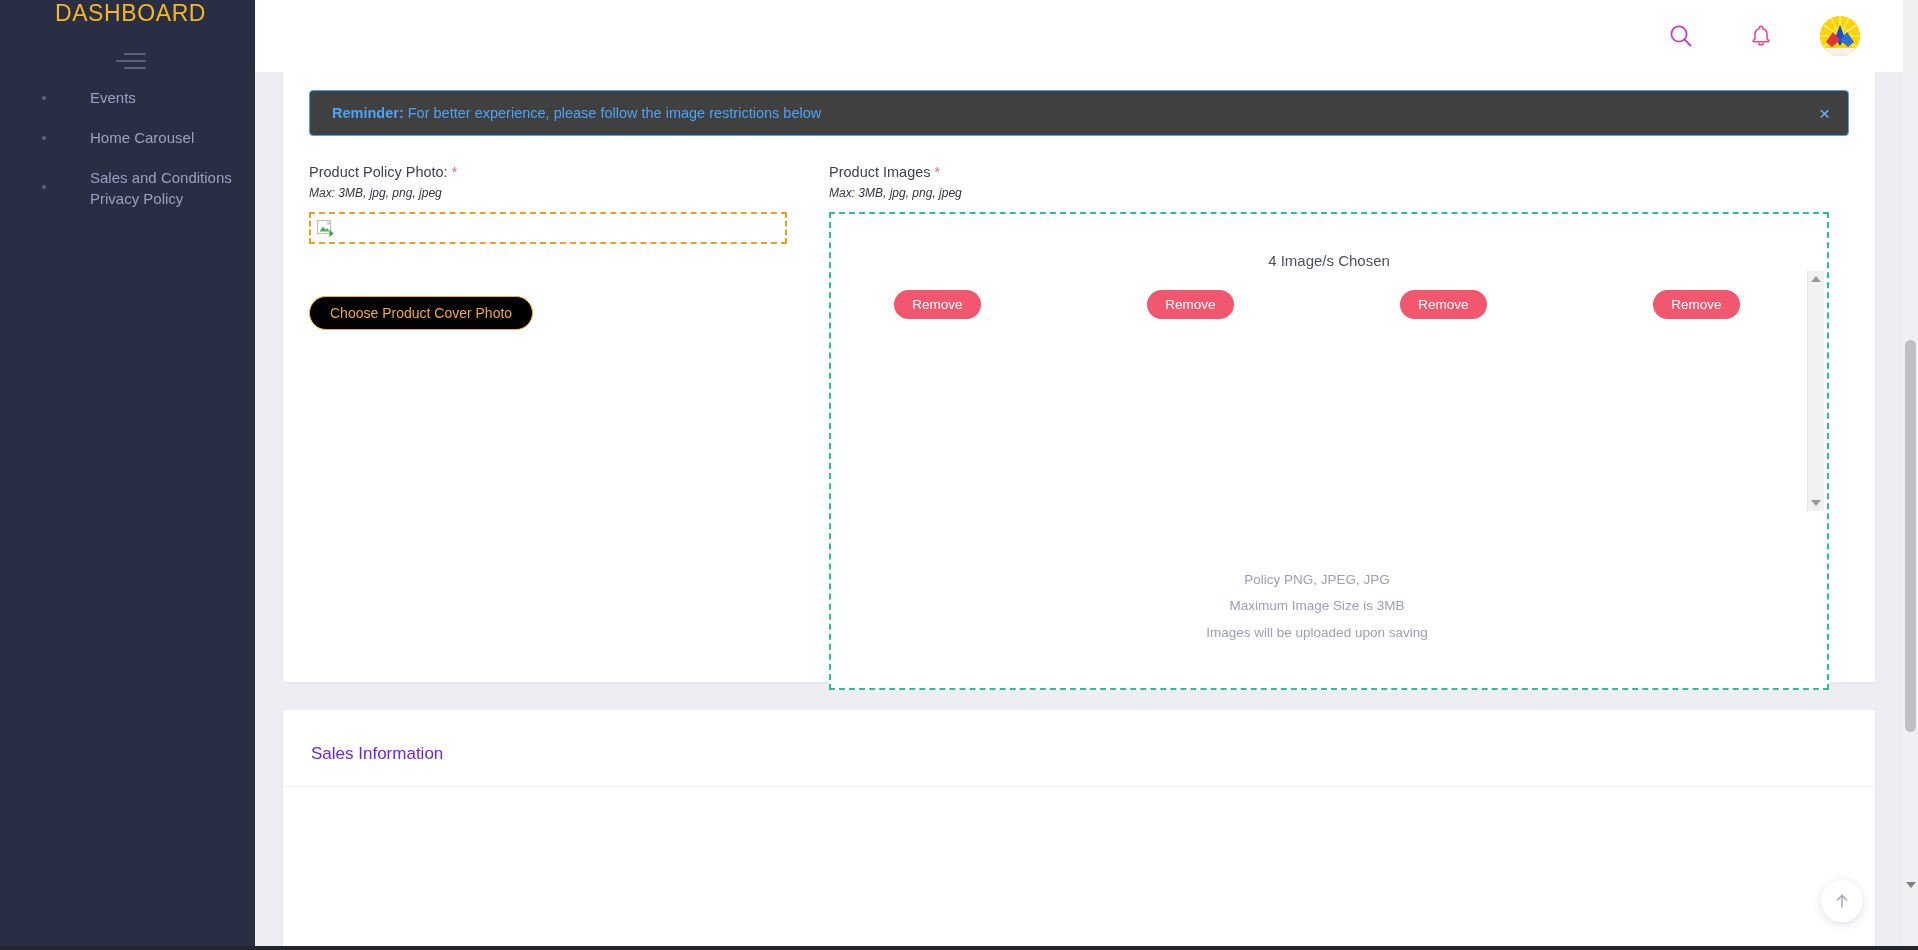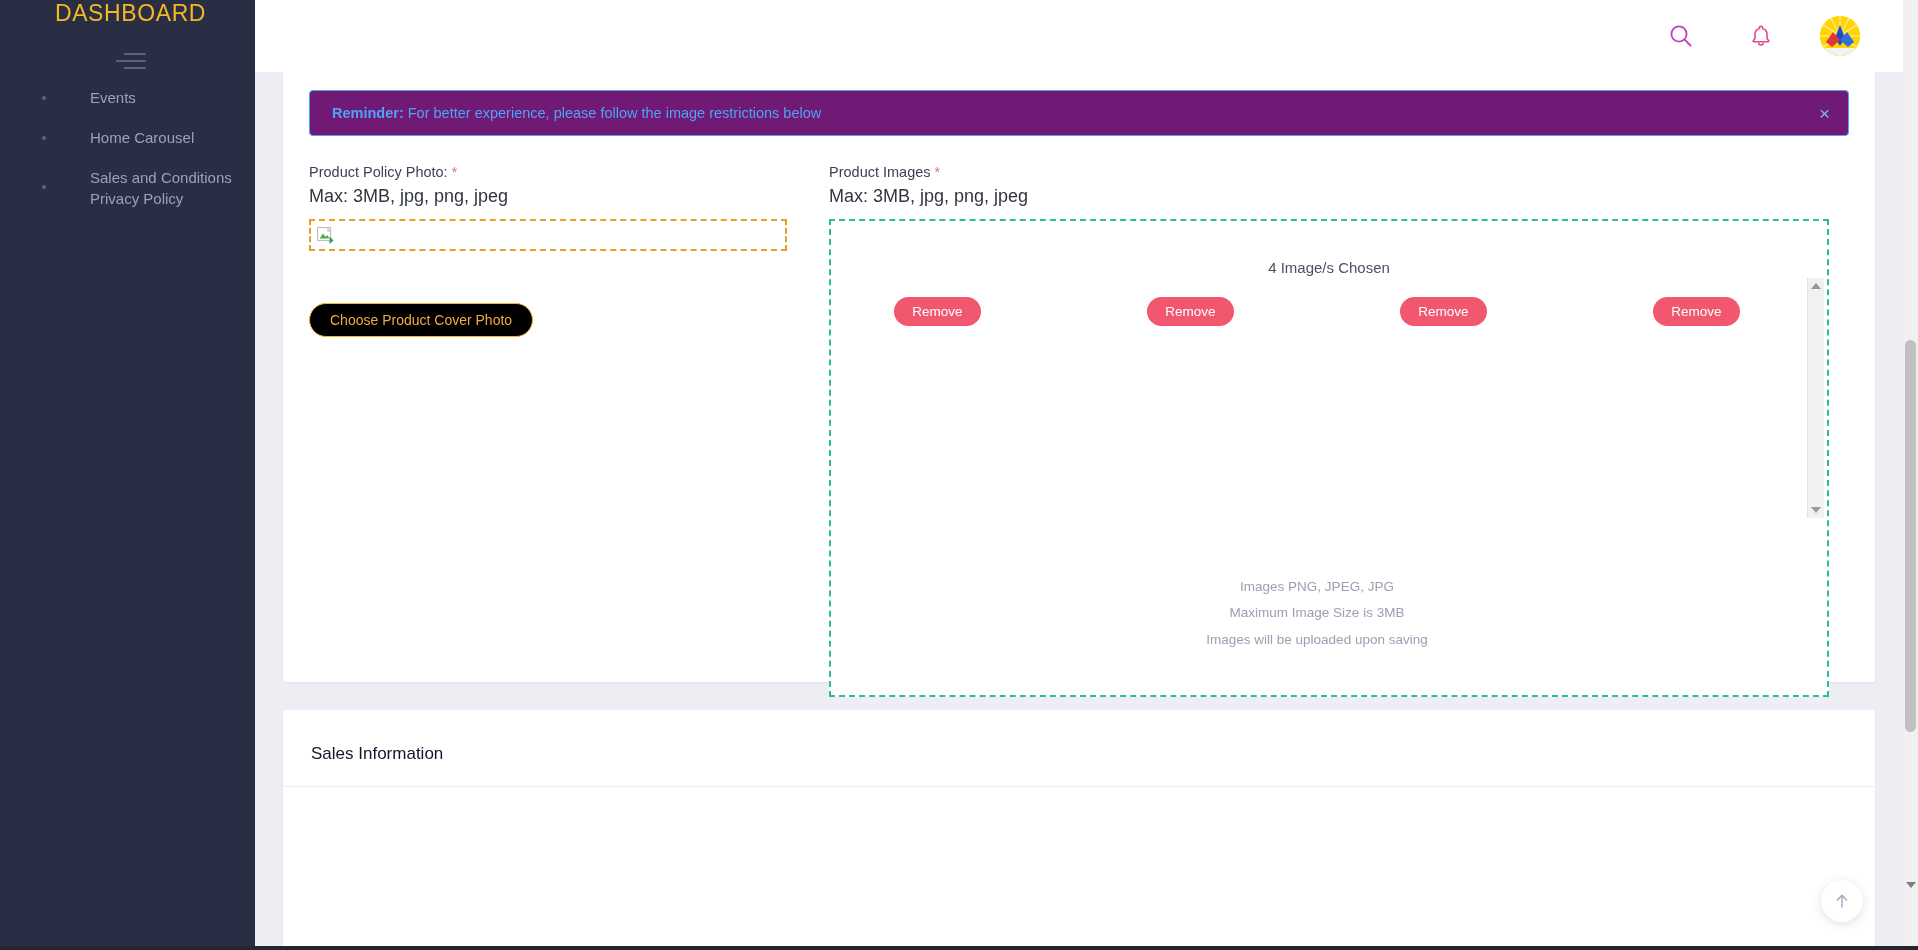--- a/index.html
+++ b/index.html
@@ -165,21 +165,21 @@
 
   
   #reminder {
     position: absolute;
     left: 26px;
     top: 18px;
     width: 1540px;
     height: 46px;
     border: 1px solid #4da3f5;
     border-radius: 4px;
-    background: #701a75;
+    background: #404040;
     display: flex;
     align-items: center;
     padding: 0 22px;
   }
   #reminder-text {
     font-size: 14.5px;
     color: #4da3f5;
   }
   #reminder-text b { font-weight: 700; }
 
@@ -195,22 +195,23 @@
     font-weight: 300;
   }
 
   
   .field-label {
     font-size: 14.5px;
     color: #3b4252;
   }
   .req-star { color: #f0607a; font-size: 14px; }
   .field-sub {
-    font-size: 18px;
+    font-size: 12px;
     color: #31363f;
+    font-style: italic;
     margin-top: 6px;
   }
 
   
   #cover-col {
     position: absolute;
     left: 26px;
     top: 92px;
     width: 520px;
   }
@@ -337,21 +338,21 @@
     cursor: pointer;
     white-space: nowrap;
   }
 
   
   #sales-title {
     position: absolute;
     left: 28px;
     top: 34px;
     font-size: 17px;
-    color: #0f172a;
+    color: #6d28d9;
   }
   #sales-divider {
     position: absolute;
     left: 0; right: 0;
     top: 76px;
     height: 1px;
     background: #eceef1;
   }
 
   
@@ -536,21 +537,21 @@
           </div>
           <div class="thumb-cell">
             <button class="btn-remove">Remove</button>
           </div>
           <div class="thumb-cell">
             <button class="btn-remove">Remove</button>
           </div>
         </div>
 
         <div id="dz-hints">
-          <div class="dz-hint">Images PNG, JPEG, JPG</div>
+          <div class="dz-hint">Policy PNG, JPEG, JPG</div>
           <div class="dz-hint">Maximum Image Size is 3MB</div>
           <div class="dz-hint">Images will be uploaded upon saving</div>
         </div>
 
         <div id="dz-scroll">
           <span class="dz-arrow" id="dz-arrow-up"></span>
           <span class="dz-arrow" id="dz-arrow-down"></span>
         </div>
       </div>
 

